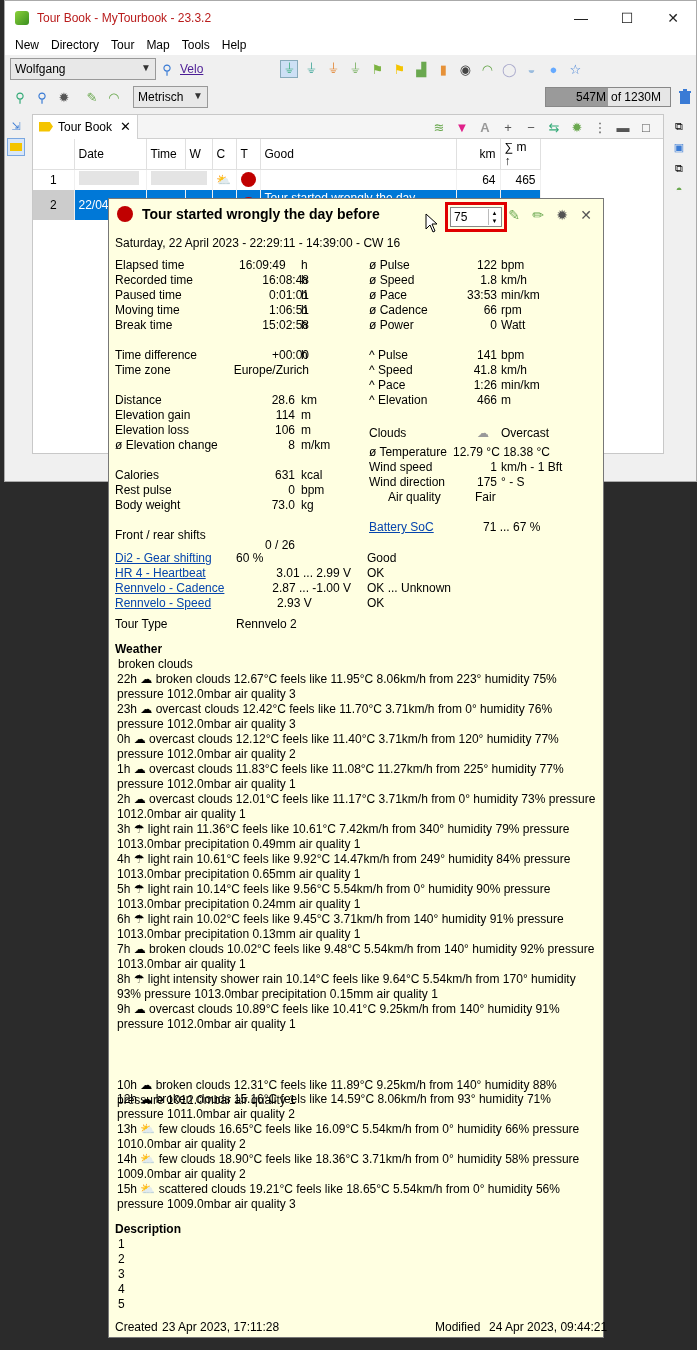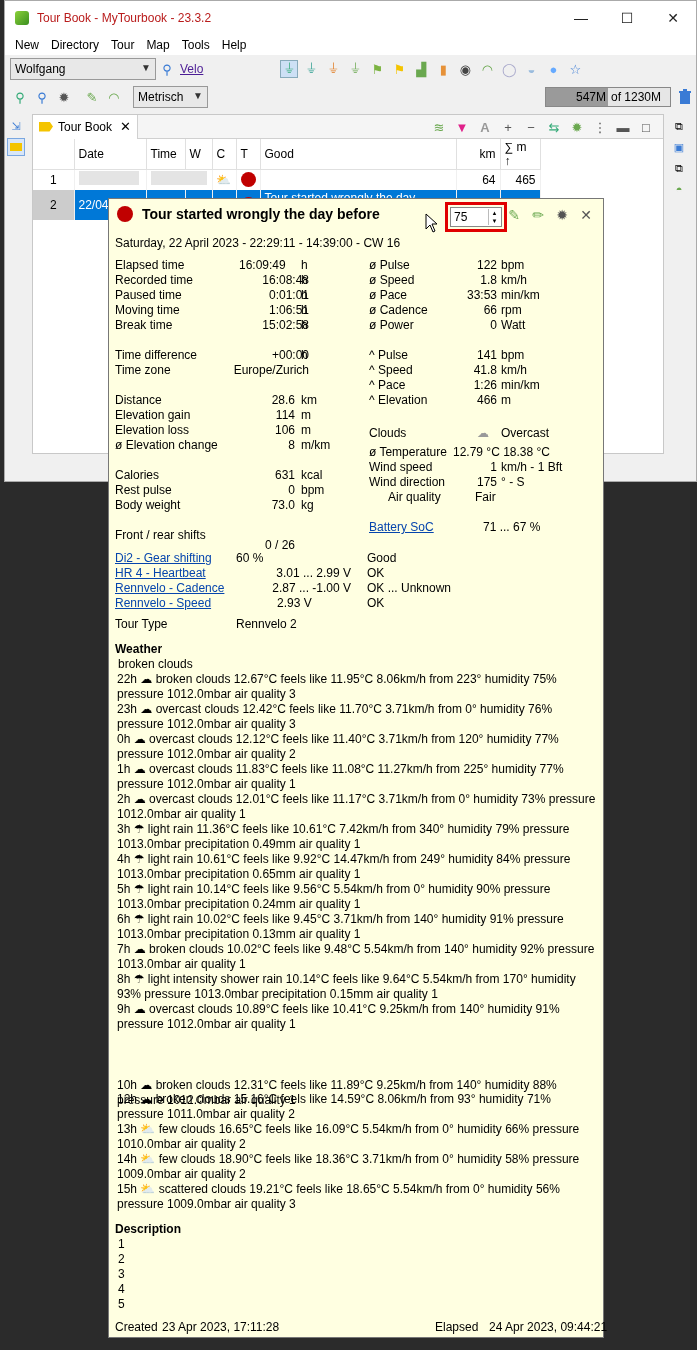--- a/index.html
+++ b/index.html
@@ -385,15 +385,15 @@
 
   <div class="row sect" style="left:6px;top:1023px;">Description</div>
   <div class="row" style="left:9px;top:1038px;">1</div>
   <div class="row" style="left:9px;top:1053px;">2</div>
   <div class="row" style="left:9px;top:1068px;">3</div>
   <div class="row" style="left:9px;top:1083px;">4</div>
   <div class="row" style="left:9px;top:1098px;">5</div>
 
   <div class="row" style="left:6px;top:1121px;">Created</div>
   <div class="row" style="left:53px;top:1121px;">23 Apr 2023, 17:11:28</div>
-  <div class="row" style="left:326px;top:1121px;">Elapsed</div>
+  <div class="row" style="left:326px;top:1121px;">Modified</div>
   <div class="row" style="left:380px;top:1121px;">24 Apr 2023, 09:44:21</div>
 </div>
 
 </body></html>

